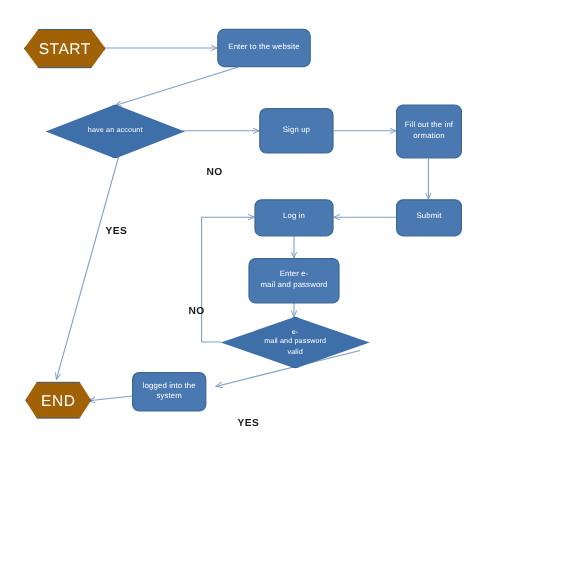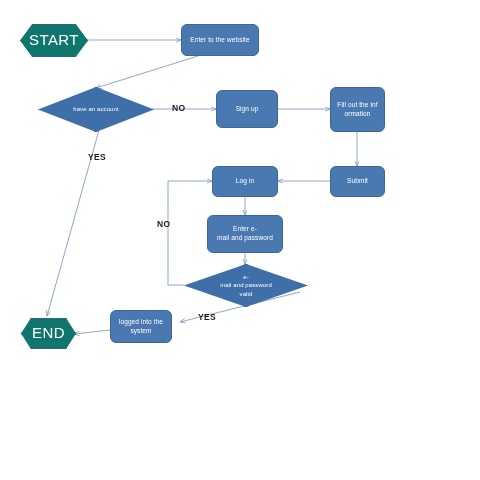--- a/index.html
+++ b/index.html
@@ -46,44 +46,45 @@
     white-space: pre-line;
   }
   
   .proc {
     background: #4a78b0;
     border: 1px solid #3d6895;
     border-radius: 6px;
   }
   
   .term {
-    background: #0f766e;
+    background: #a16207;
     border: 1px solid #35608f;
     clip-path: polygon(18% 0%, 82% 0%, 100% 50%, 82% 100%, 18% 100%, 0% 50%);
-    font-size: 15px;
+    font-size: 13px;
     letter-spacing: 0.4px;
   }
   
   .dec {
     background: #3f6FA8;
     border: 1px solid #35608f;
     clip-path: polygon(50% 0%, 100% 50%, 50% 100%, 0% 50%);
   }
   .dec .lbl {
     padding: 0 14px;
     font-size: 6px;
   }
   .edge-label {
     position: absolute;
     color: #1a1a1a;
     font-size: 8.5px;
     font-weight: bold;
     letter-spacing: 0.3px;
     z-index: 4;
     white-space: nowrap;
+    margin-top: 35px;
   }
 </style>
 </head>
 <body>
 
 <div id="canvas">
 
   <svg id="edges" viewBox="0 0 480 480" xmlns="http://www.w3.org/2000/svg">
     <defs>
       <marker id="arrow" markerWidth="7" markerHeight="7" refX="6" refY="2.6" orient="auto" markerUnits="strokeWidth">

